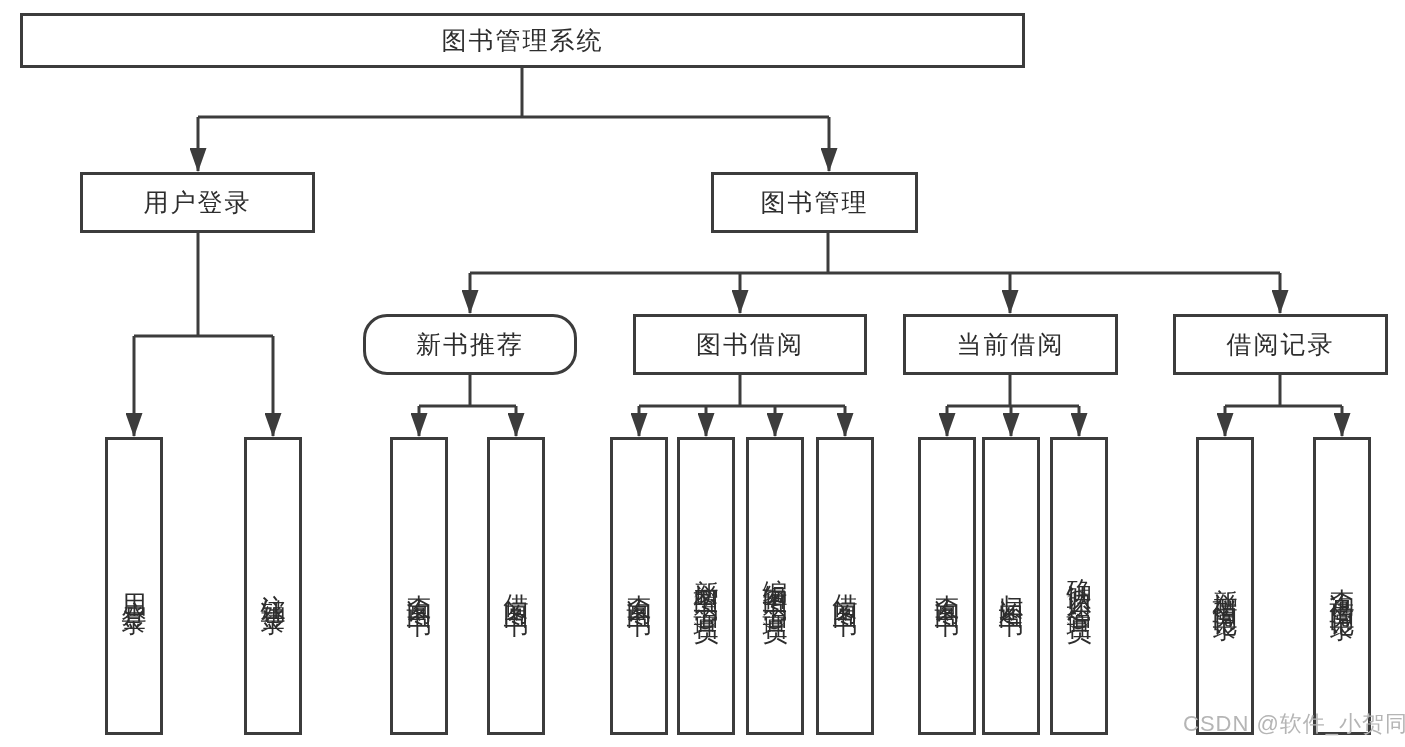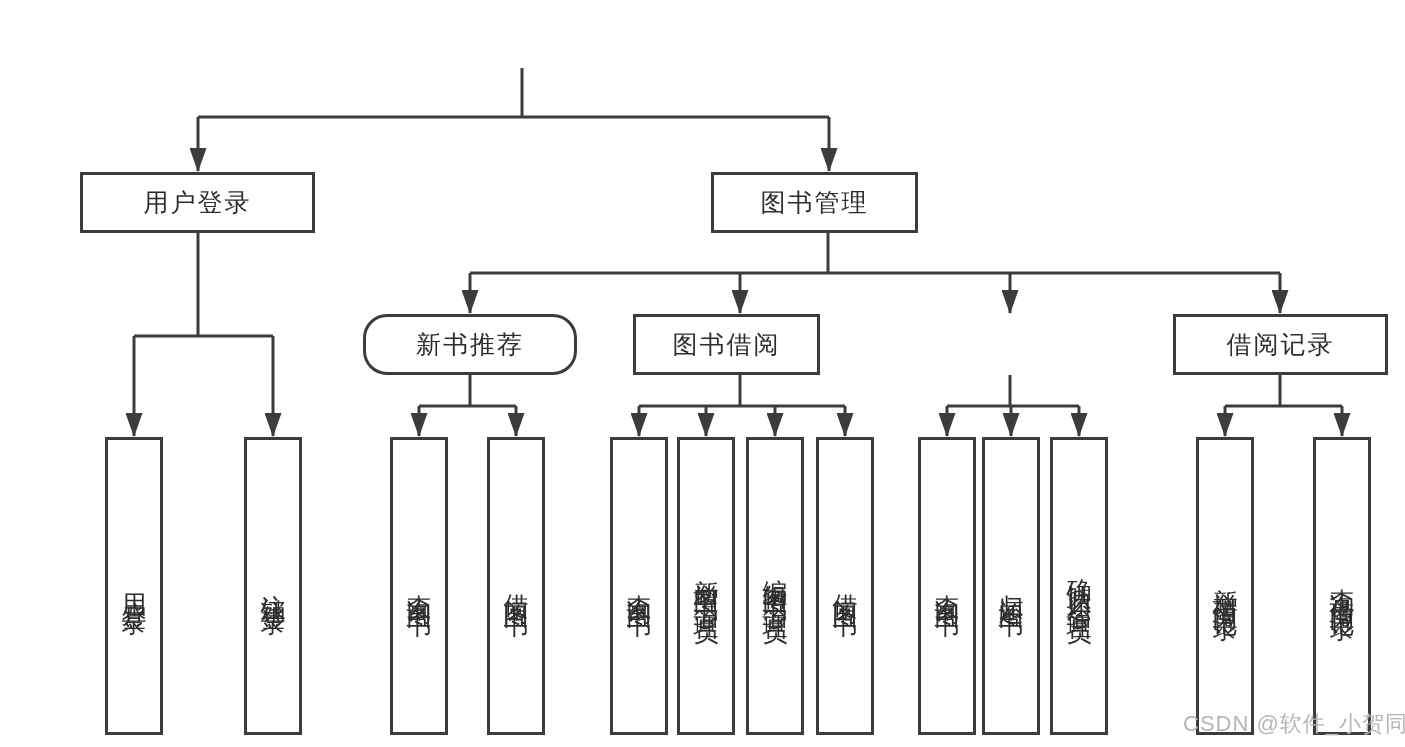--- a/index.html
+++ b/index.html
@@ -72,33 +72,39 @@
       <path d="M1011 406 V436" marker-end="url(#arrow)"></path>
       <path d="M1079 406 V436" marker-end="url(#arrow)"></path>
 
       <path d="M1280 375 V406"></path>
       <path d="M1225 406 H1342"></path>
       <path d="M1225 406 V436" marker-end="url(#arrow)"></path>
       <path d="M1342 406 V436" marker-end="url(#arrow)"></path>
     </g>
   </svg>
 
+  <div class="node hnode" style="left:20px; top:13px; width:1005px; height:55px;">
+    <span>图书管理系统</span>
+  </div>
 
   <div class="node hnode" style="left:80px; top:172px; width:235px; height:61px;">
     <span>用户登录</span>
   </div>
   <div class="node hnode" style="left:711px; top:172px; width:207px; height:61px;">
     <span>图书管理</span>
   </div>
 
   <div class="node hnode" style="left:363px; top:314px; width:214px; height:61px;border-radius:24px;">
     <span>新书推荐</span>
   </div>
-  <div class="node hnode" style="left:633px; top:314px; width:187px; height:61px;">
+  <div class="node hnode" style="left:633px; top:314px; width:234px; height:61px;">
     <span>图书借阅</span>
+  </div>
+  <div class="node hnode" style="left:903px; top:314px; width:215px; height:61px;">
+    <span>当前借阅</span>
   </div>
   <div class="node hnode" style="left:1173px; top:314px; width:215px; height:61px;align-items:center;">
     <span>借阅记录</span>
   </div>
 
   <div class="node vnode" style="left:105px; top:437px; width:58px; height:298px;">
     <span class="vtext">用户登录</span>
   </div>
   <div class="node vnode" style="left:244px; top:437px; width:58px; height:298px;">
     <span class="vtext">注销登录</span>

